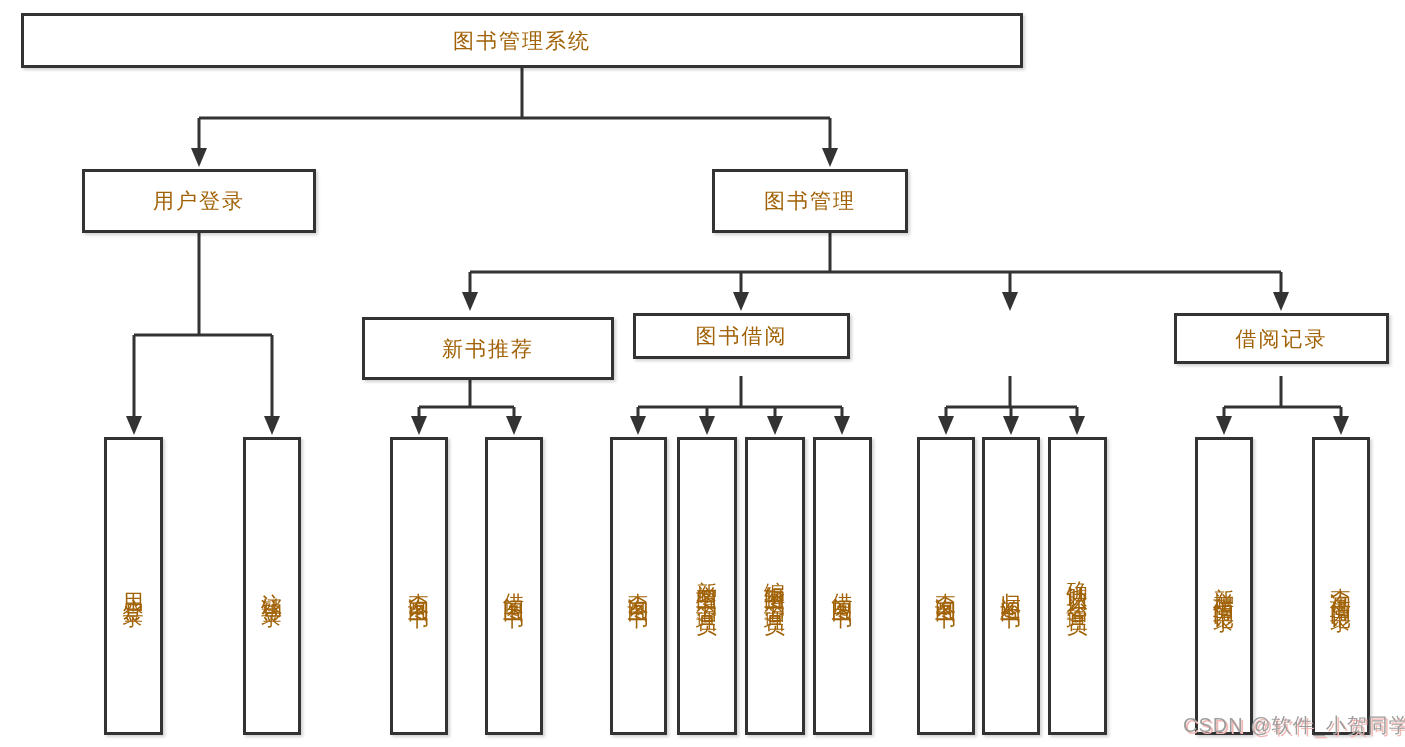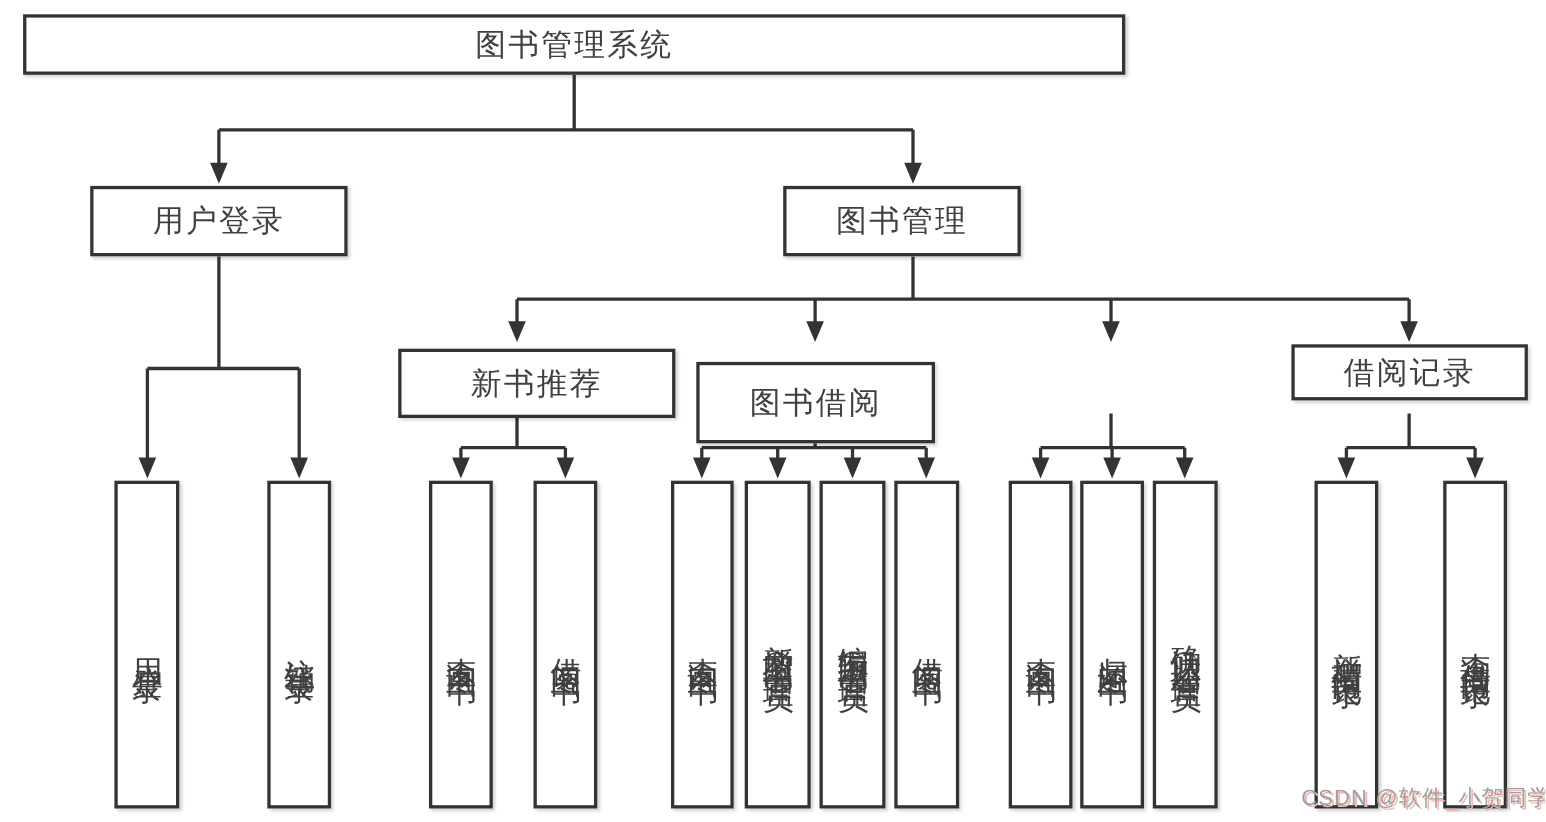--- a/index.html
+++ b/index.html
@@ -20,25 +20,25 @@
     left: 0;
     top: 0;
     width: 1405px;
     height: 747px;
   }
   .node {
     position: absolute;
     box-sizing: border-box;
     background: #ffffff;
     border: 3px solid #333333;
-    color: #404040;
+    color: #a16207;
     display: flex;
     align-items: center;
     justify-content: center;
-    font-size: 28px;
+    font-size: 21px;
     letter-spacing: 2px;
     text-align: center;
     box-shadow: 2px 2px 3px rgba(0,0,0,0.18);
     white-space: nowrap;
   }
   .node.v {
     writing-mode: vertical-rl;
     letter-spacing: 5px;
     line-height: 1;
     white-space: normal;
@@ -88,24 +88,24 @@
       <polygon points="1011,435 1003,416 1019,416"></polygon>
       <polygon points="1077,435 1069,416 1085,416"></polygon>
       <polygon points="1224,435 1216,416 1232,416"></polygon>
       <polygon points="1341,435 1333,416 1349,416"></polygon>
     </g>
   </svg>
 
   <div class="node" style="left:21px; top:13px; width:1002px; height:55px;">图书管理系统</div>
 
   <div class="node" style="left:82px; top:169px; width:234px; height:64px;">用户登录</div>
-  <div class="node" style="left:712px; top:169px; width:216px; height:64px;text-align:center;">图书管理</div>
+  <div class="node" style="left:712px; top:169px; width:196px; height:64px;text-align:center;">图书管理</div>
 
   <div class="node" style="left:362px; top:317px; width:252px; height:63px;">新书推荐</div>
-  <div class="node" style="left:633px; top:329px; width:217px; height:74px;">图书借阅</div>
+  <div class="node" style="left:633px; top:313px; width:217px; height:46px;">图书借阅</div>
   <div class="node" style="left:1174px; top:313px; width:215px; height:51px;">借阅记录</div>
 
   <div class="node v" style="left:104px; top:437px; width:59px; height:298px;">用户登录</div>
   <div class="node v" style="left:243px; top:437px; width:58px; height:298px;">注销登录</div>
 
   <div class="node v" style="left:390px; top:437px; width:58px; height:298px;">查询图书</div>
   <div class="node v" style="left:485px; top:437px; width:58px; height:298px;">借阅图书</div>
 
   <div class="node v" style="left:610px; top:437px; width:57px; height:298px;">查询图书</div>
   <div class="node v" style="left:677px; top:437px; width:60px; height:298px;">新增图书（管理员）</div>

